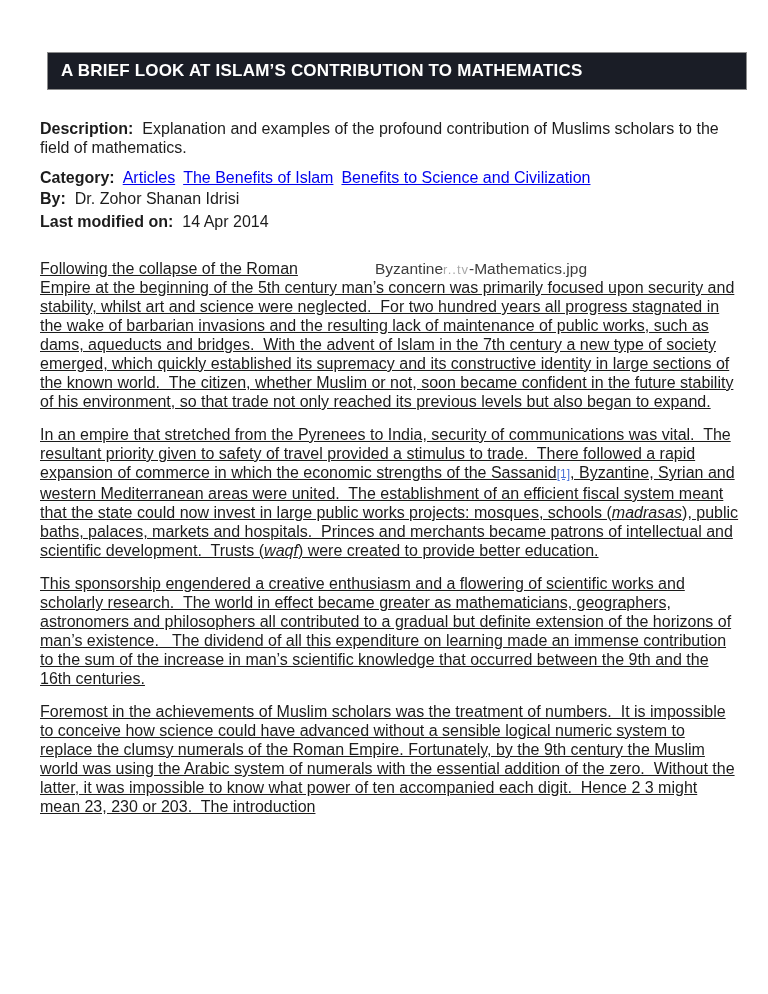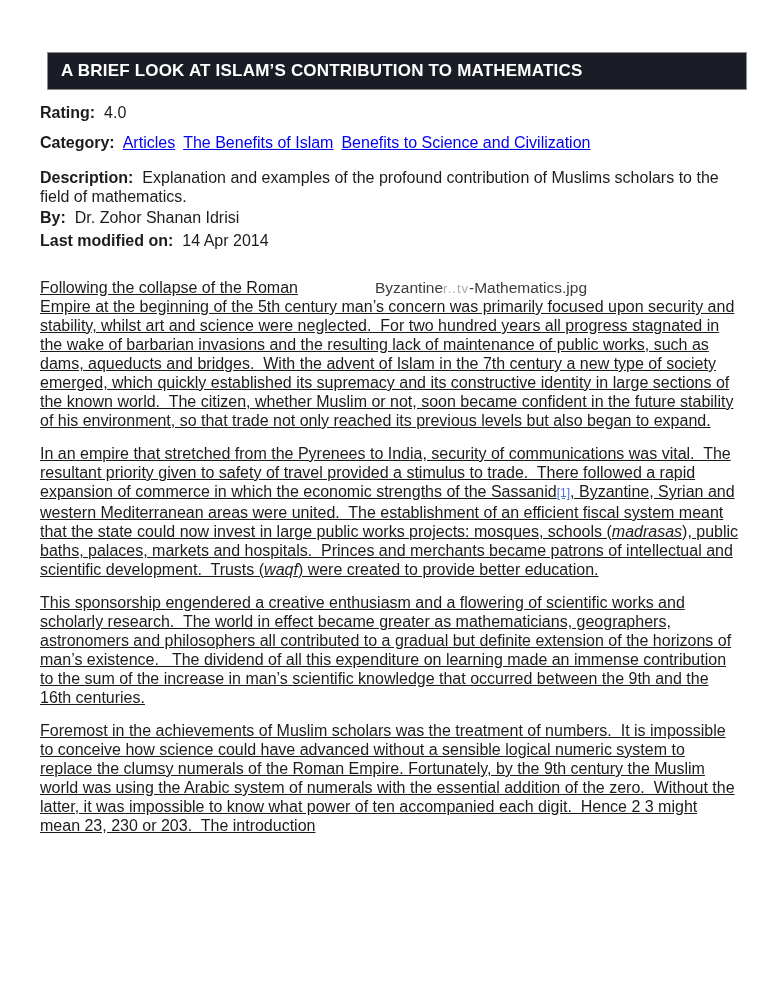--- a/index.html
+++ b/index.html
@@ -76,25 +76,24 @@
 </style>
 </head>
 <body>
 
 <div class="page">
 
   <div class="title-bar"><span>A BRIEF LOOK AT ISLAM’S CONTRIBUTION TO MATHEMATICS</span></div>
 
   <div class="content">
 
-    <p class="meta-line rating"><span class="lbl">Rating:</span><span class="gap">4.0</span></p>
+
+    <p class="meta-line description"><span class="lbl">Description:</span><span class="gap">Explanation and examples of the profound contribution of Muslims scholars to the field of mathematics.</span></p>
 
     <p class="meta-line category"><span class="lbl">Category:</span><a>Articles</a><a>The Benefits of Islam</a><a>Benefits to Science and Civilization</a></p>
-
-    <p class="meta-line description"><span class="lbl">Description:</span><span class="gap">Explanation and examples of the profound contribution of Muslims scholars to the field of mathematics.</span></p>
 
     <div class="byline">
       <div><span class="lbl">By:</span><span class="gap">Dr. Zohor Shanan Idrisi</span></div>
       <div><span class="lbl">Last modified on:</span><span class="gap">14 Apr 2014</span></div>
     </div>
 
     <div class="article">
 
       <div class="para">
         <div class="p1-line1"><span>Following the collapse of the Roman</span><span class="img-caption"><span>Byzantine</span><span class="faint">r..tv</span><span>-Mathematics.jpg</span></span></div>

